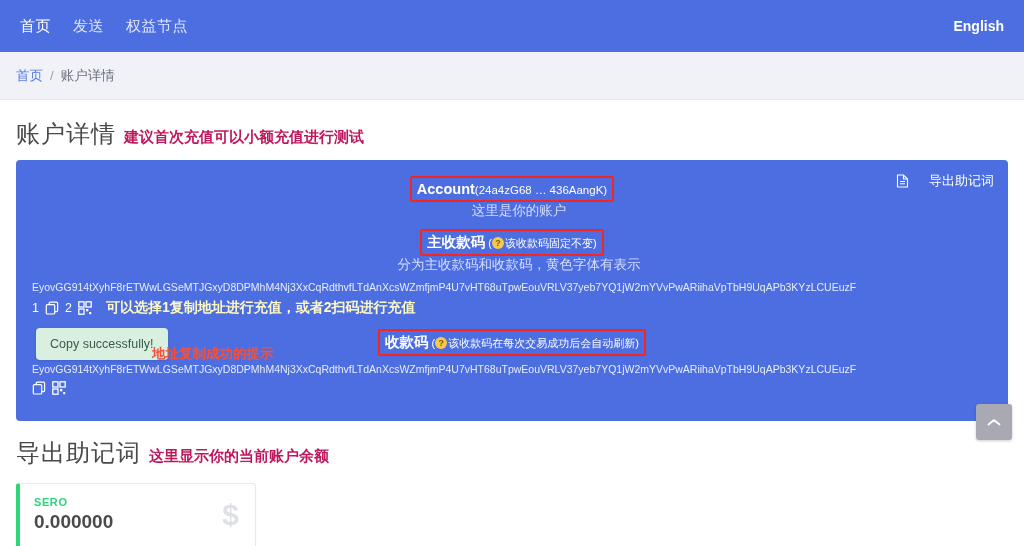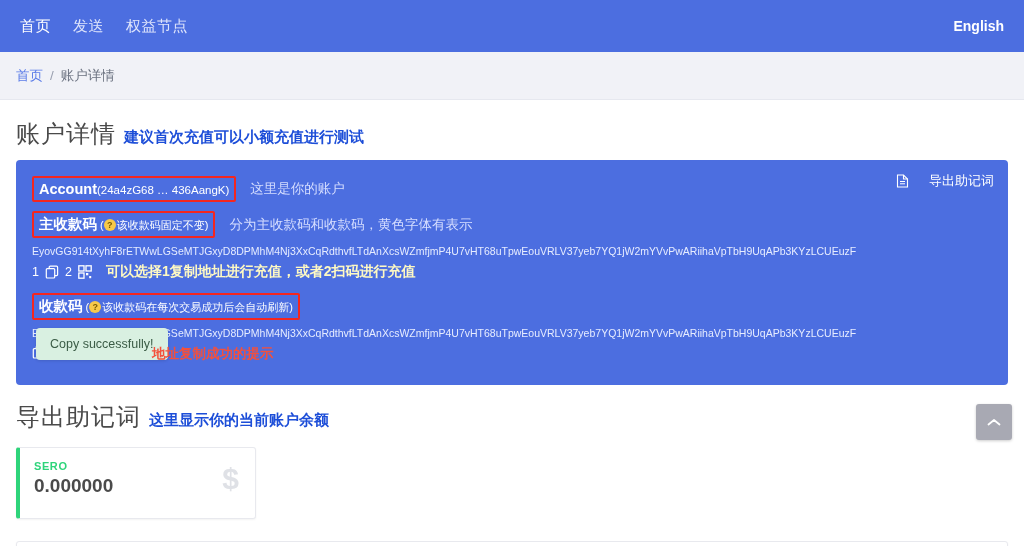--- a/index.html
+++ b/index.html
@@ -56,21 +56,21 @@
     align-items: baseline;
     padding: 18px 16px 10px 16px;
   }
   .heading {
     font-size: 24px;
     color: #4a4a4a;
     font-weight: normal;
     letter-spacing: 1px;
   }
   .annot {
-    color: #1d4ed8;
+    color: #be185d;
     font-size: 15px;
     font-weight: bold;
     margin-left: 8px;
     white-space: nowrap;
   }
 
   
   .acct-card {
     position: relative;
     margin: 0 16px;
@@ -92,21 +92,21 @@
     white-space: nowrap;
   }
   .mini-ico { display: inline-block; line-height: 0; }
 
   .redbox {
     display: inline-block;
     border: 2px solid #f5261f;
     padding: 2px 5px;
     border-radius: 2px;
   }
-  .row-line { display: flex; align-items: center; margin-top: 2px; }
+  .row-line { display: flex; align-items: center; margin-top: 2px; flex-direction: column; }
   .acct-title {
     font-size: 14.5px;
     font-weight: bold;
     color: #ffffff;
     white-space: nowrap;
   }
   .acct-title .small { font-size: 11.5px; font-weight: normal; }
   .side-note {
     color: #d6deff;
     font-size: 13.5px;

